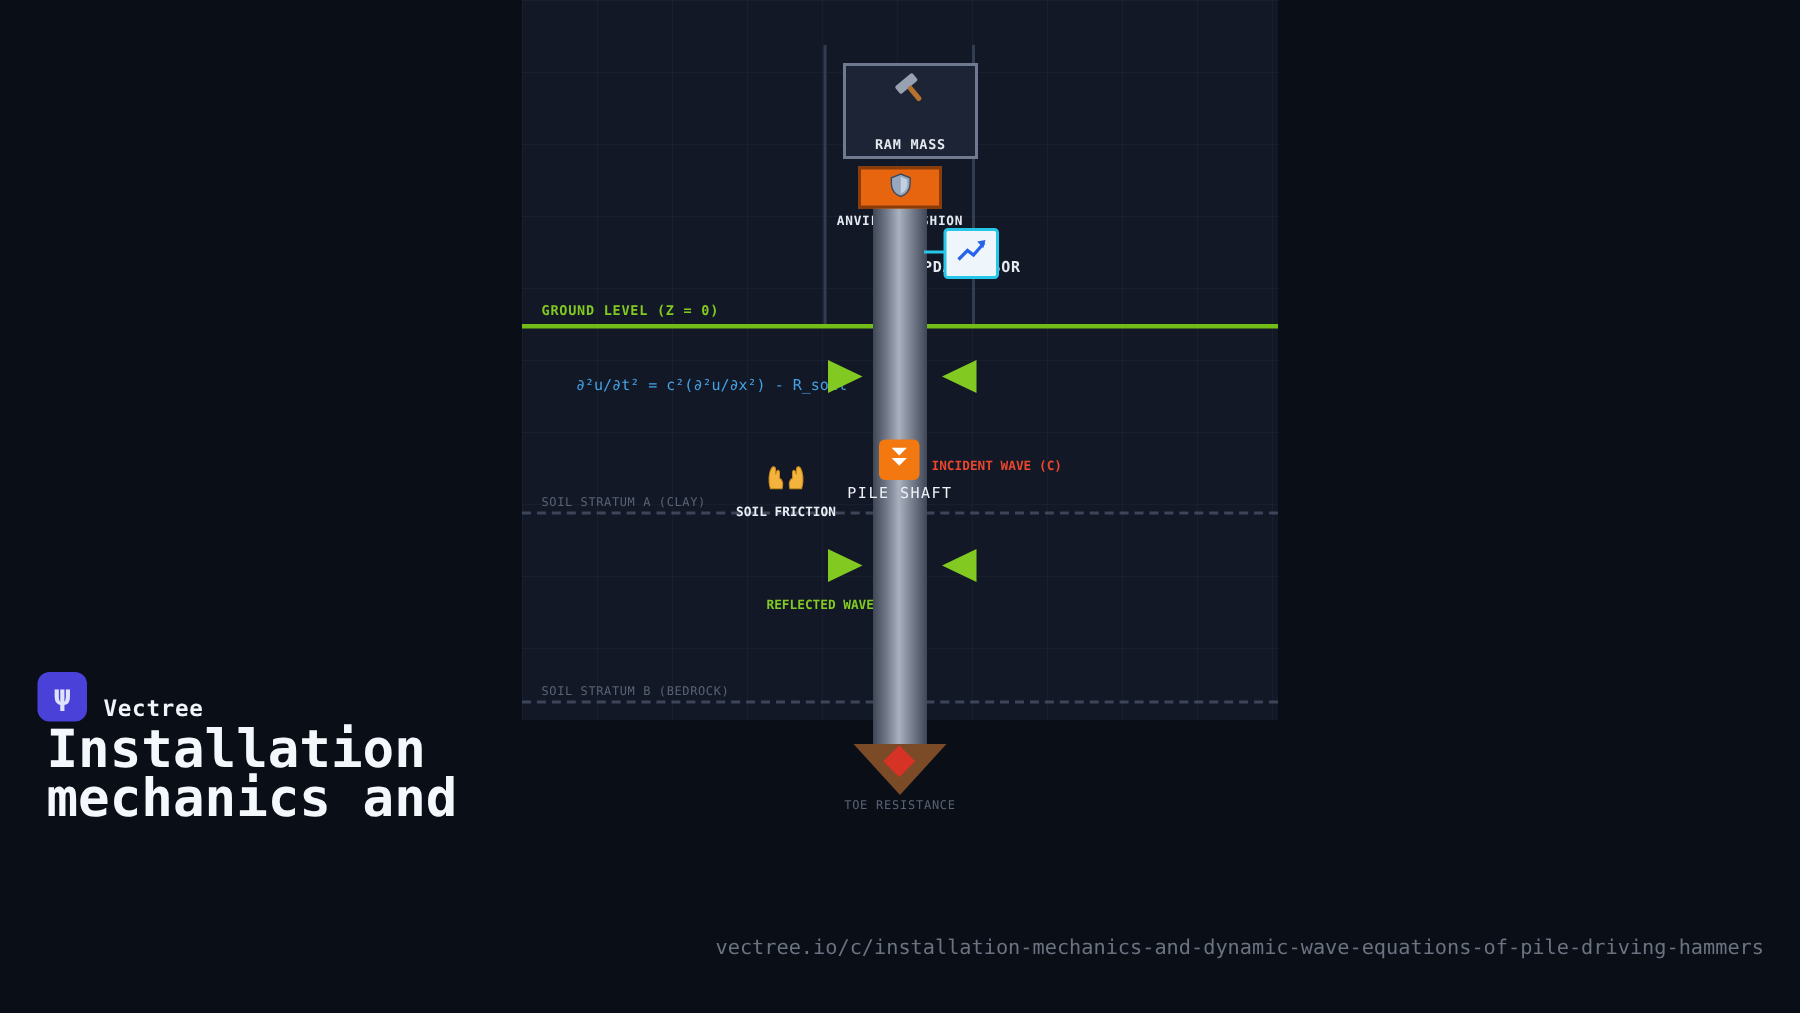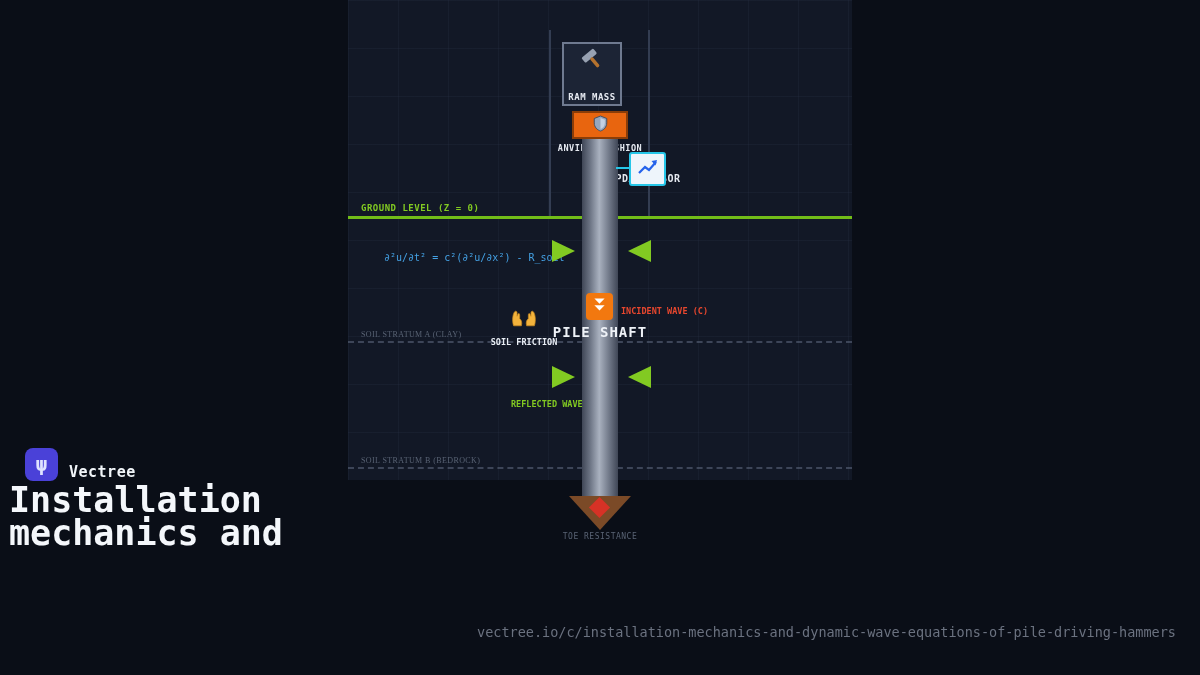--- a/index.html
+++ b/index.html
@@ -17,21 +17,21 @@
     left:348px; top:0; width:504px; height:480px;
     background-color:#121826;
     background-image:
       linear-gradient(rgba(125,145,185,0.055) 1px, transparent 1px),
       linear-gradient(90deg, rgba(125,145,185,0.055) 1px, transparent 1px);
     background-size:50px 48px;
   }
   .guide { top:30px; width:2px; height:188px; background:#333d52; }
 
   .ram-box {
-    left:214px; top:42px; width:60px; height:64px;
+    left:214px; top:42px; width:90px; height:64px;
     background:#1c2435; border:2px solid #6f7a90; z-index:4;
     display:flex; flex-direction:column; align-items:center; justify-content:center; gap:16px;
   }
   .mini-label { font-size:9px; font-weight:bold; letter-spacing:0.5px; color:#e5e9f0; white-space:nowrap; }
   .anvil-box {
     left:224px; top:111px; width:56px; height:28px;
     background:#e8650f; border:2px solid #8a3d08; z-index:4;
     display:flex; align-items:center; justify-content:center;
   }
   .center-x { transform:translateX(-50%); }
@@ -47,51 +47,51 @@
 
   .equation { left:36px; top:252px; font-size:10px; color:#44a1e4; letter-spacing:0; white-space:nowrap; }
 
   .tri-right { width:0; height:0; border-top:11px solid transparent; border-bottom:11px solid transparent; border-left:23px solid #82ca22; z-index:3; }
   .tri-left  { width:0; height:0; border-top:11px solid transparent; border-bottom:11px solid transparent; border-right:23px solid #82ca22; z-index:3; }
 
   .pile {
     left:234px; top:138px; width:36px; height:359px; z-index:2;
     background:linear-gradient(to right,#3f4656 0%,#6b7383 22%,#a9b1bf 48%,#6b7383 78%,#3f4656 100%);
   }
-  .pile-label { left:252px; top:324px; font-size:14px; font-weight:bold; letter-spacing:1px; color:#eef2f7; z-index:5; white-space:nowrap; }
+  .pile-label { left:252px; top:324px; font-size:10px; font-weight:normal; letter-spacing:1px; color:#eef2f7; z-index:5; white-space:nowrap; }
 
   .incident-box {
     left:238px; top:293px; width:27px; height:27px; border-radius:4px;
     background:#f2780f; z-index:5; display:flex; align-items:center; justify-content:center;
   }
   .incident-label { left:273px; top:306px; font-size:8.5px; font-weight:bold; color:#e8472e; z-index:5; white-space:nowrap; }
 
   .hands { left:163px; top:308px; z-index:5; }
   .friction-label { left:176px; top:337px; font-size:8.5px; font-weight:bold; color:#e8edf4; z-index:5; white-space:nowrap; }
 
-  .stratum-label { font-size:8px; color:#596374; letter-spacing:0.4px; white-space:nowrap;font-family:Liberation Serif, serif; }
+  .stratum-label { font-size:8px; color:#596374; letter-spacing:0.4px; white-space:nowrap; }
   .stratum-line  { left:0; width:504px; height:0; border-top:2px dashed rgba(96,108,130,0.55); z-index:1; }
 
   .reflected-label { left:163px; top:399px; font-size:8.5px; font-weight:bold; color:#82ca22; z-index:3; white-space:nowrap; }
 
   .toe-tri { left:221px; top:496px; width:0; height:0; z-index:3;
     border-left:31px solid transparent; border-right:31px solid transparent; border-top:34px solid #7b4a27; }
   .toe-diamond { left:244px; top:500px; width:15px; height:15px; background:#d63226; transform:rotate(45deg); z-index:4; }
   .toe-label { left:252px; top:532px; font-size:8px; color:#596374; letter-spacing:0.5px; z-index:4; white-space:nowrap; }
 
   
   .brand { left:25px; top:447px; display:flex; align-items:center; gap:11px; }
   .logo {
     width:33px; height:33px; border-radius:8px; background:#4a41d8;
     display:flex; align-items:center; justify-content:center;
     color:#dfe3ff; font-size:19px; font-weight:bold;
   }
   .brand-name { font-size:15px; font-weight:bold; letter-spacing:0.5px; color:#f1f5f9;margin-top:16px; }
 
-  .hero-title { left:9px; top:484px; width:400px; font-size:35px; line-height:33px; font-weight:bold; color:#f4f7fb; }
+  .hero-title { left:31px; top:484px; width:400px; font-size:35px; line-height:33px; font-weight:bold; color:#f4f7fb; }
   .hero-title div { white-space:nowrap; }
 
   .footer-url { right:24px; top:624px; font-size:13.5px; color:#6b7280; white-space:nowrap;text-align:right; }
 </style>
 </head>
 <body>
 
 <div id="panel" class="abs">
 
   <div class="abs guide" style="left:201px"></div>

